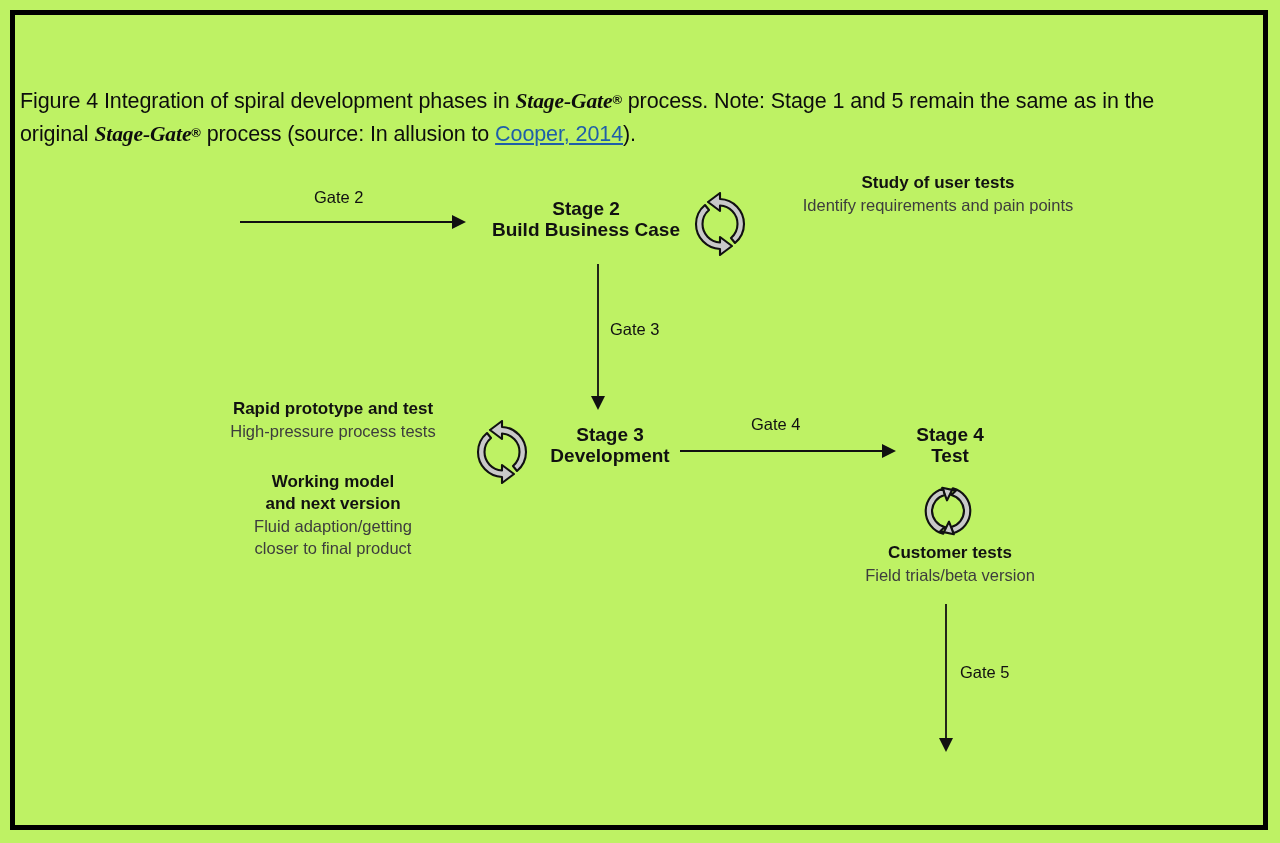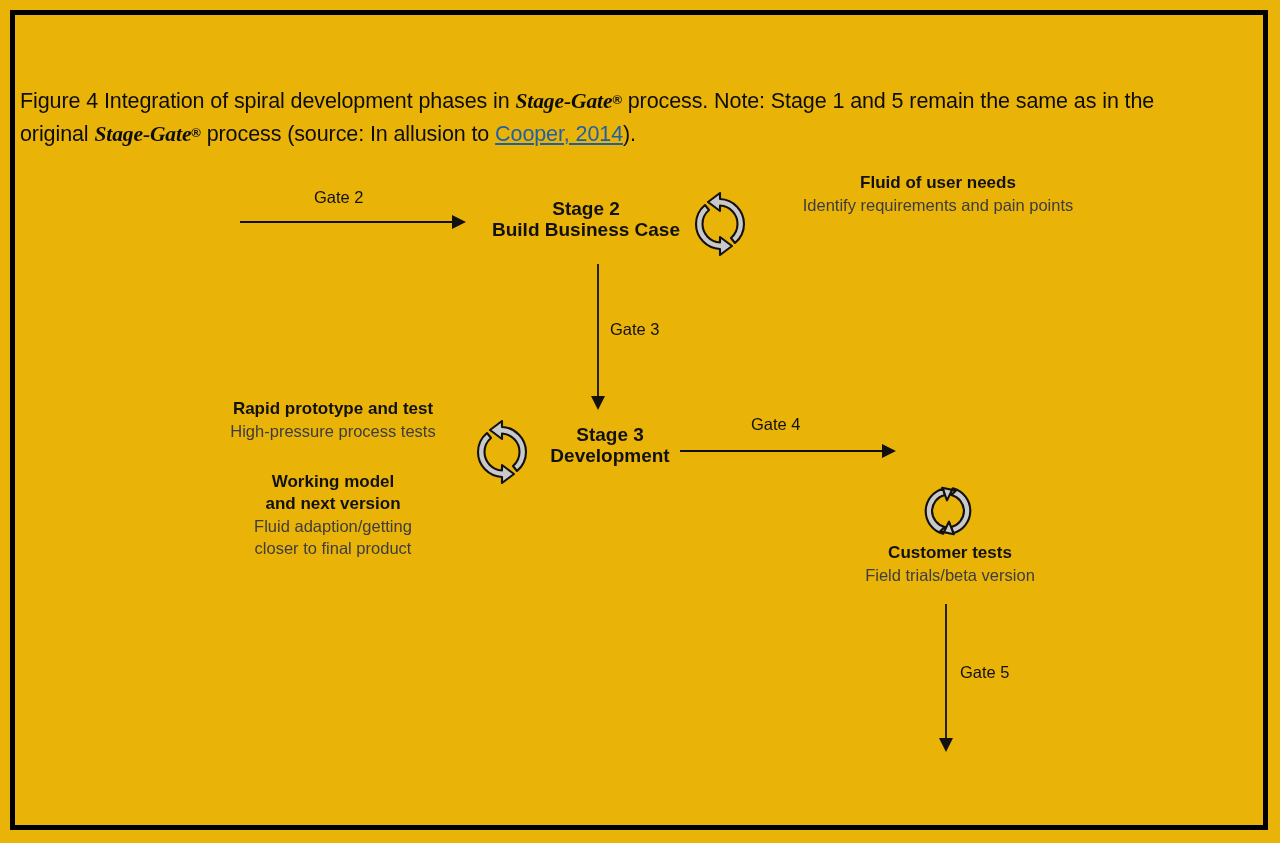--- a/index.html
+++ b/index.html
@@ -10,21 +10,21 @@
   body {
     width: 1280px;
     height: 843px;
     font-family: "Liberation Sans", sans-serif;
     overflow: hidden;
   }
   #page {
     position: relative;
     width: 1280px;
     height: 843px;
-    background: #eab308;
+    background: #bef264;
   }
   
   #frame {
     position: absolute;
     left: 10px;
     top: 10px;
     width: 1258px;
     height: 820px;
     border: 5px solid #000000;
     box-sizing: border-box;
@@ -146,21 +146,21 @@
                  A 25 25 0 0 1 8 32
                  A 25 25 0 0 1 17 13
                  L 21 18
                  A 18.5 18.5 0 0 0 14.5 32
                  A 18.5 18.5 0 0 0 32 50.5
                  L 32 45 L 44 54 L 32 63 Z"></path>
       </g>
     </svg>
 
     <div class="annot" style="left:738px; top:172px; width:400px;">
-      <div class="hd">Fluid of user needs</div>
+      <div class="hd">Study of user tests</div>
       <div class="bd">Identify requirements and pain points</div>
     </div>
 
 
     <div class="gate-label" style="left:610px; top:320px;">Gate 3</div>
     <svg class="arrow-svg" style="left:586px; top:262px;" width="24" height="152" viewBox="0 0 24 152">
       <line x1="12" y1="2" x2="12" y2="134" stroke="#111111" stroke-width="1.8"></line>
       <polygon points="5,134 19,134 12,148" fill="#111111"></polygon>
     </svg>
 
@@ -199,20 +199,24 @@
       <div class="ttl">Stage 3</div>
       <div class="ttl">Development</div>
     </div>
 
     <div class="gate-label" style="left:751px; top:415px;">Gate 4</div>
     <svg class="arrow-svg" style="left:678px; top:439px;" width="222" height="24" viewBox="0 0 222 24">
       <line x1="2" y1="12" x2="204" y2="12" stroke="#111111" stroke-width="1.8"></line>
       <polygon points="204,5 218,12 204,19" fill="#111111"></polygon>
     </svg>
 
+    <div class="node" style="left:860px; top:424px; width:180px;">
+      <div class="ttl">Stage 4</div>
+      <div class="ttl">Test</div>
+    </div>
 
     <svg class="cycle-icon" style="left:917px; top:480px;" width="62" height="62" viewBox="0 0 64 64">
       <g fill="#c9c9c9" stroke="#111111" stroke-width="2.2" stroke-linejoin="round">
         <path d="M 37 8.5
                  A 24 24 0 0 1 55 32
                  A 24 24 0 0 1 37 55
                  L 35.5 48.5
                  A 17.5 17.5 0 0 0 48.5 32
                  A 17.5 17.5 0 0 0 35.5 15.5
                  L 40 11 L 26 8 L 31 21 Z"></path>

